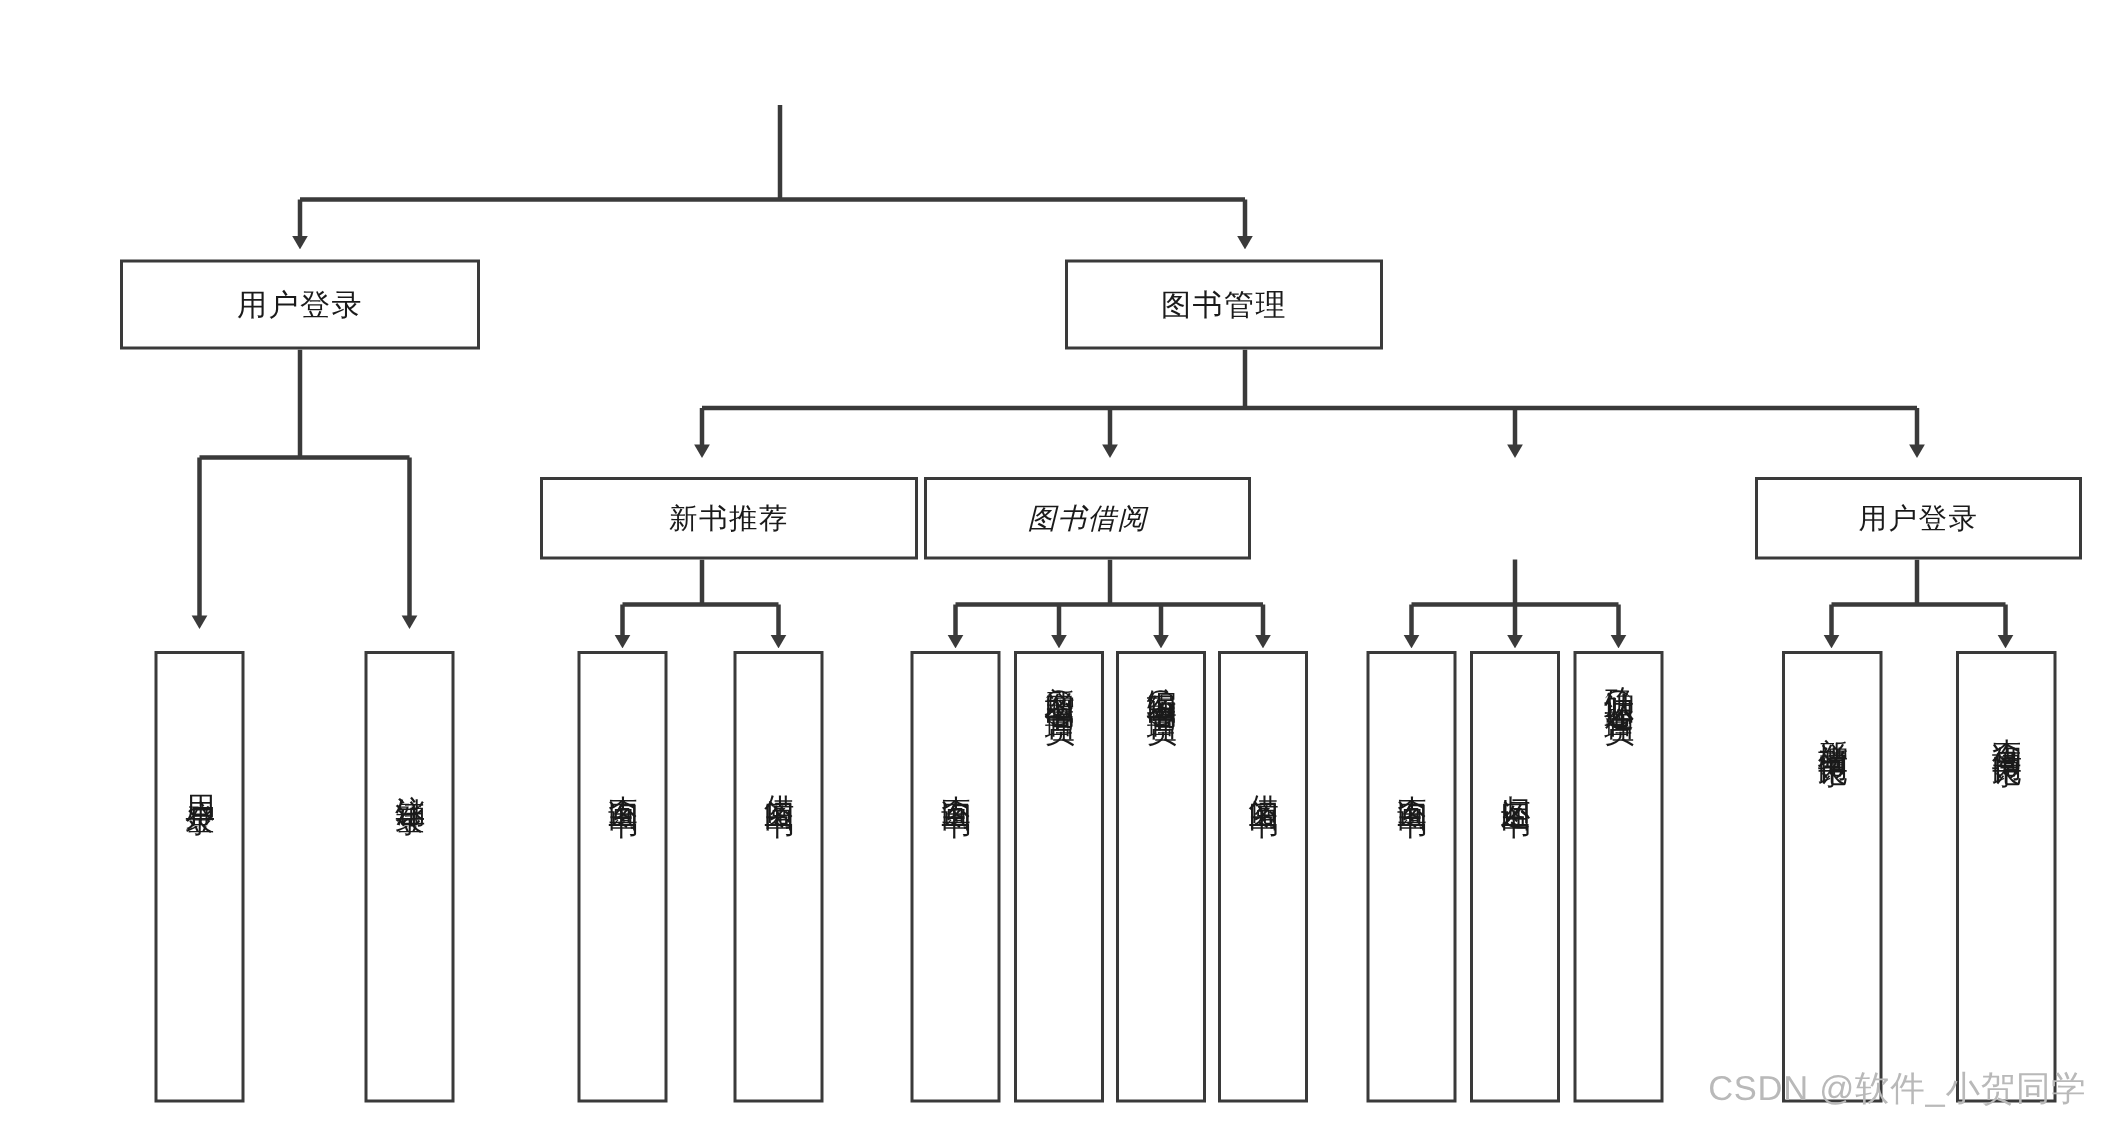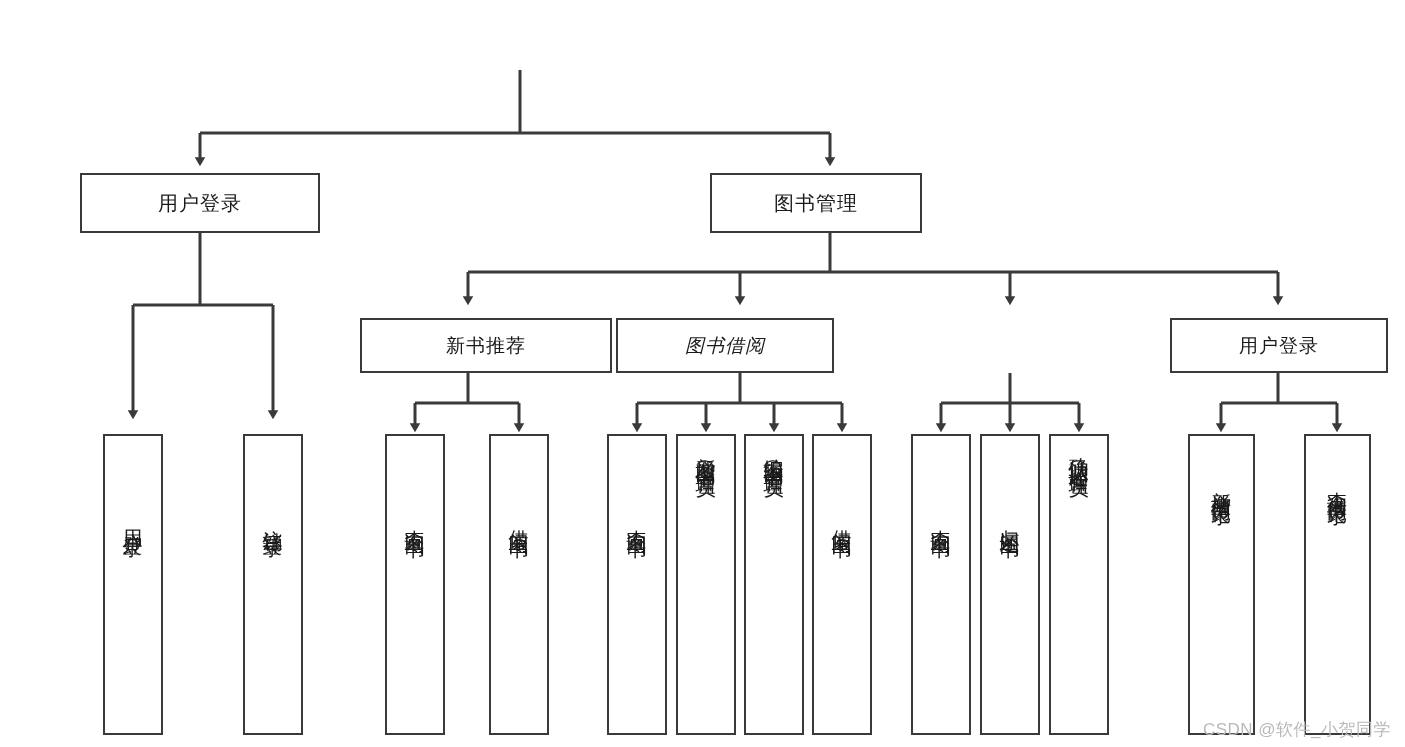--- a/index.html
+++ b/index.html
@@ -60,21 +60,21 @@
     display: block;
   }
   .htext {
     white-space: nowrap;
     letter-spacing: 1px;
   }
   .watermark {
     position: absolute;
     right: 14px;
     bottom: 6px;
-    font-size: 17px;
+    font-size: 23px;
     color: #b9b9b9;
     letter-spacing: 0.5px;
     white-space: nowrap;
     z-index: 5;
   }
 </style>
 </head>
 <body>
 
 <div id="canvas">

